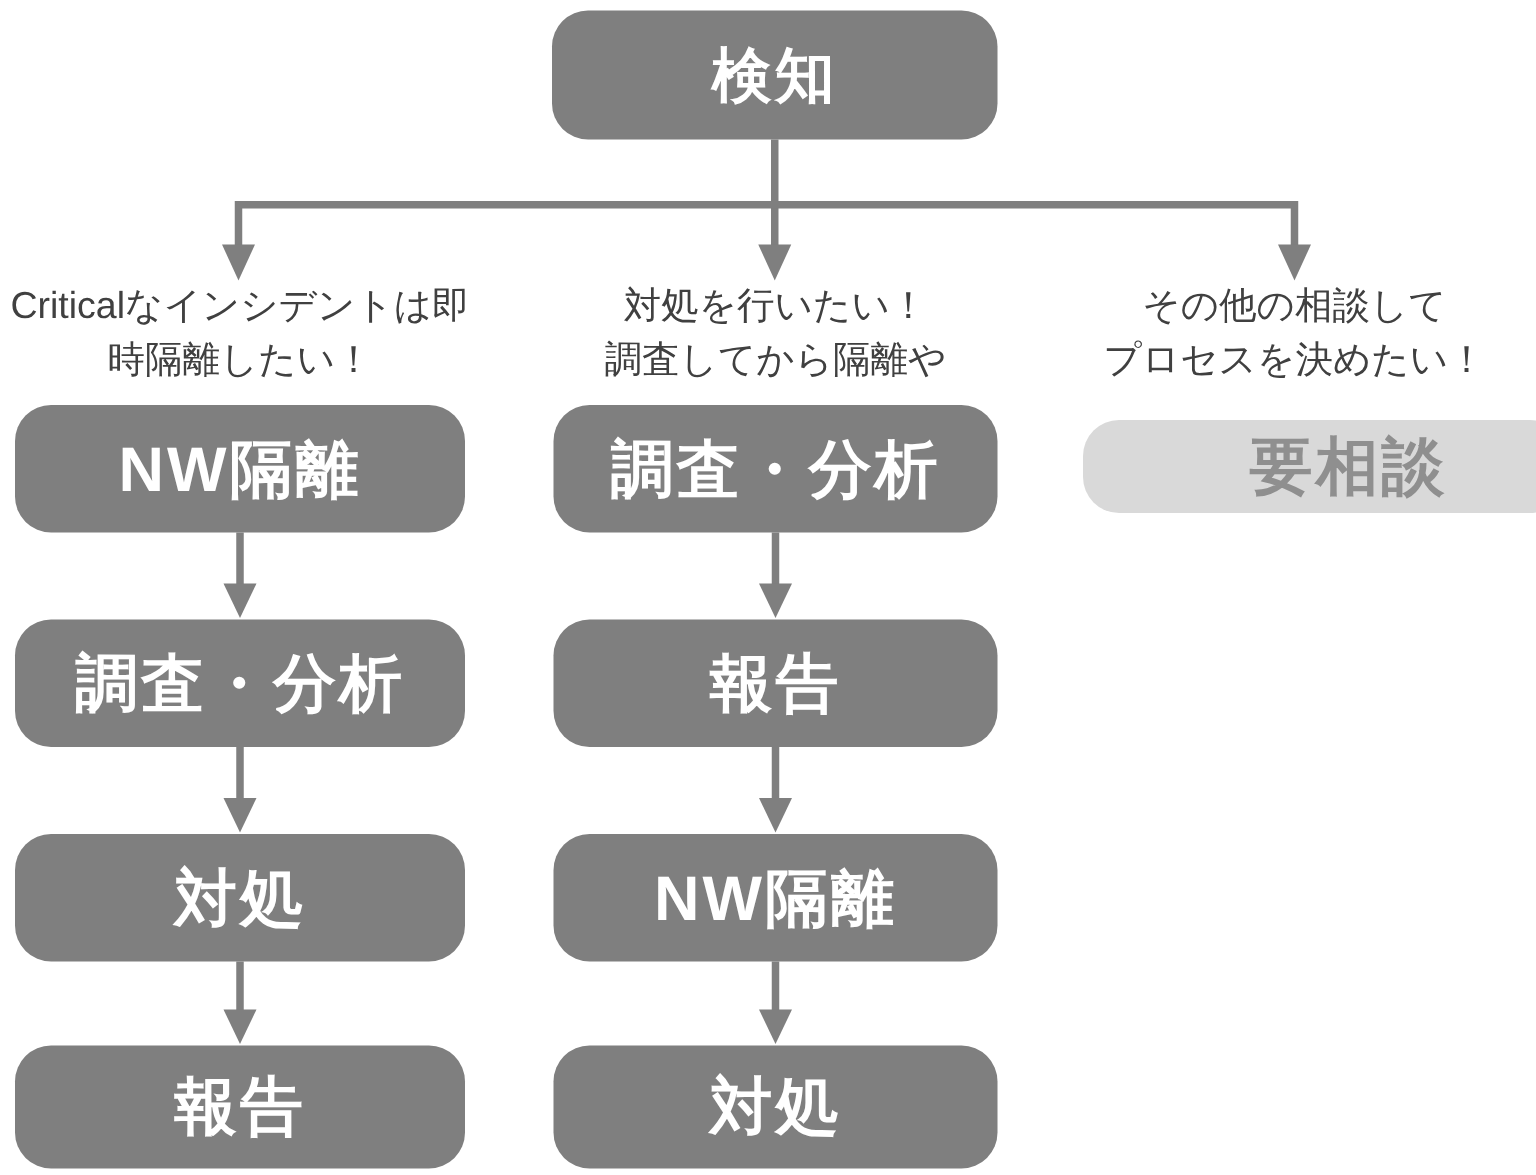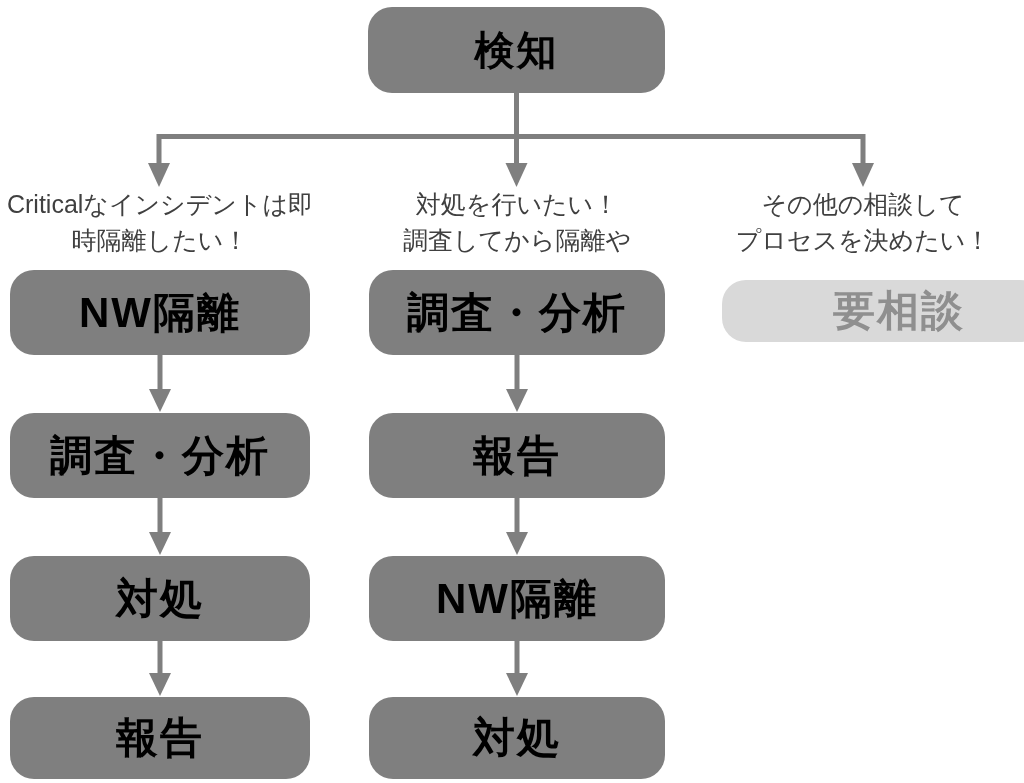--- a/index.html
+++ b/index.html
@@ -13,21 +13,21 @@
   }
   svg.connectors {
     position: absolute;
     left: 0; top: 0;
     width: 1024px; height: 783px;
     pointer-events: none;
   }
   .node {
     position: absolute;
     background: #7f7f7f;
-    color: #000000;
+    color: #ffffff;
     border-radius: 24px;
     display: flex;
     align-items: center;
     justify-content: center;
     font-weight: bold;
     font-size: 42px;
     letter-spacing: 2px;
     white-space: nowrap;
   }
   .node.root   { left: 368px; top: 7px;   width: 297px; height: 86px; font-size: 40px; }

